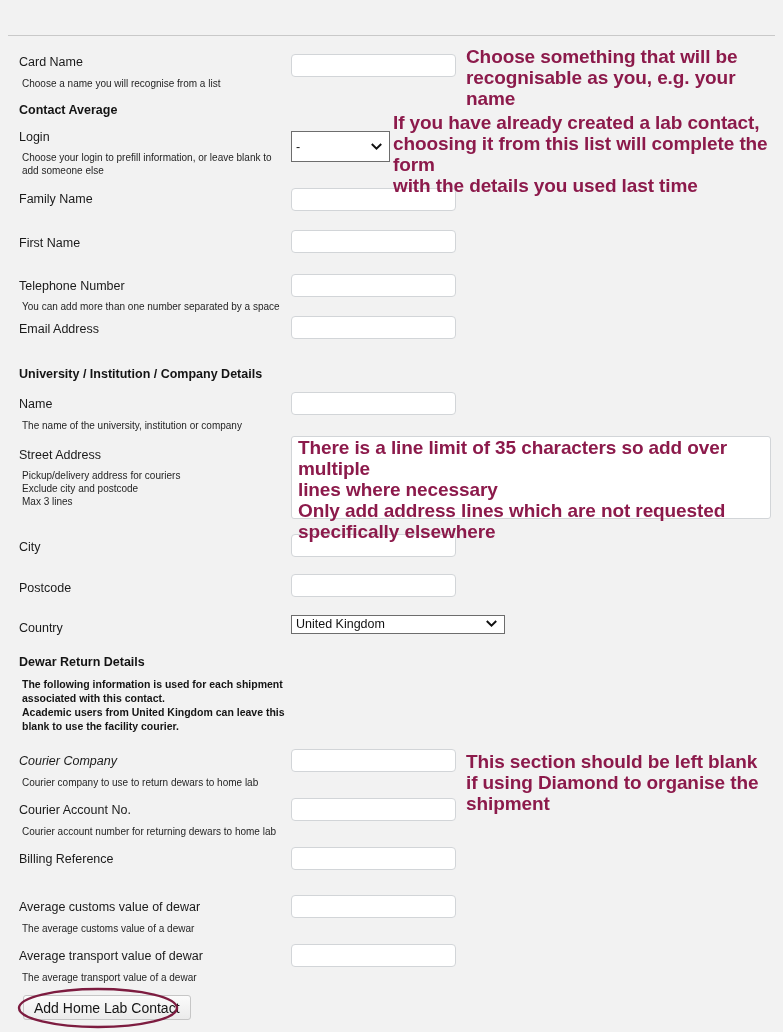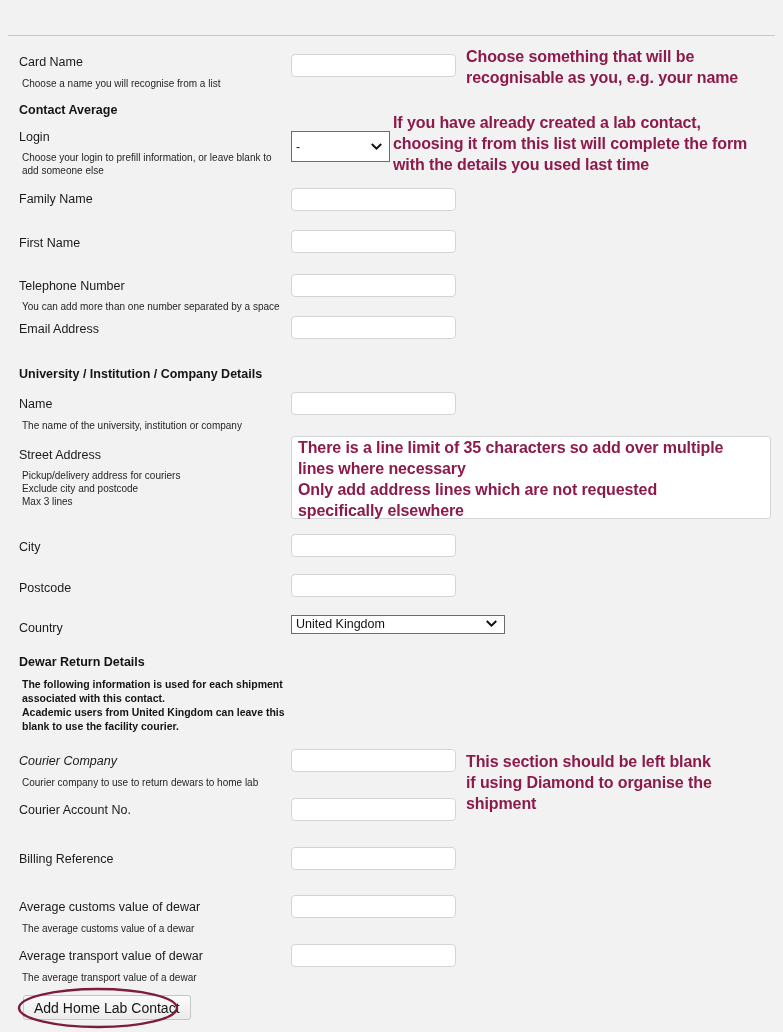--- a/index.html
+++ b/index.html
@@ -141,21 +141,21 @@
     color: #151515;
     padding: 0 10px;
     height: 25px;
     cursor: pointer;
     white-space: nowrap;
   }
 
   
   .annotation {
     position: absolute;
-    font-size: 16px;
+    font-size: 19px;
     font-weight: bold;
     line-height: 21px;
     white-space: pre-line;
     letter-spacing: -0.1px;
   }
 
   .circle-overlay {
     position: absolute;
     pointer-events: none;
   }
@@ -232,20 +232,21 @@
   <div class="f-note" style="left:22px; top:641px;">The following information is used for each shipment
 associated with this contact.
 Academic users from United Kingdom can leave this
 blank to use the facility courier.</div>
 
   <div class="f-label" style="left:19px; top:718px;font-style:italic;">Courier Company</div>
   <div class="f-hint" style="left:22px; top:740px;">Courier company to use to return dewars to home lab</div>
   <input class="f-input" style="left: 291px; top: 713px; width: 165px;" value="">
 
   <div class="f-label" style="left:19px; top:767px;">Courier Account No.</div>
+  <div class="f-hint" style="left:22px; top:789px;">Courier account number for returning dewars to home lab</div>
   <input class="f-input" style="left: 291px; top: 762px; width: 165px;" value="">
 
   <div class="f-label" style="left:19px; top:816px;">Billing Reference</div>
   <input class="f-input" style="left: 291px; top: 811px; width: 165px;" value="">
 
   <div class="f-label" style="left:19px; top:864px;">Average customs value of dewar</div>
   <div class="f-hint" style="left:22px; top:886px;">The average customs value of a dewar</div>
   <input class="f-input" style="left: 291px; top: 859px; width: 165px;" value="">
 
   <div class="f-label" style="left:19px; top:913px;">Average transport value of dewar</div>

